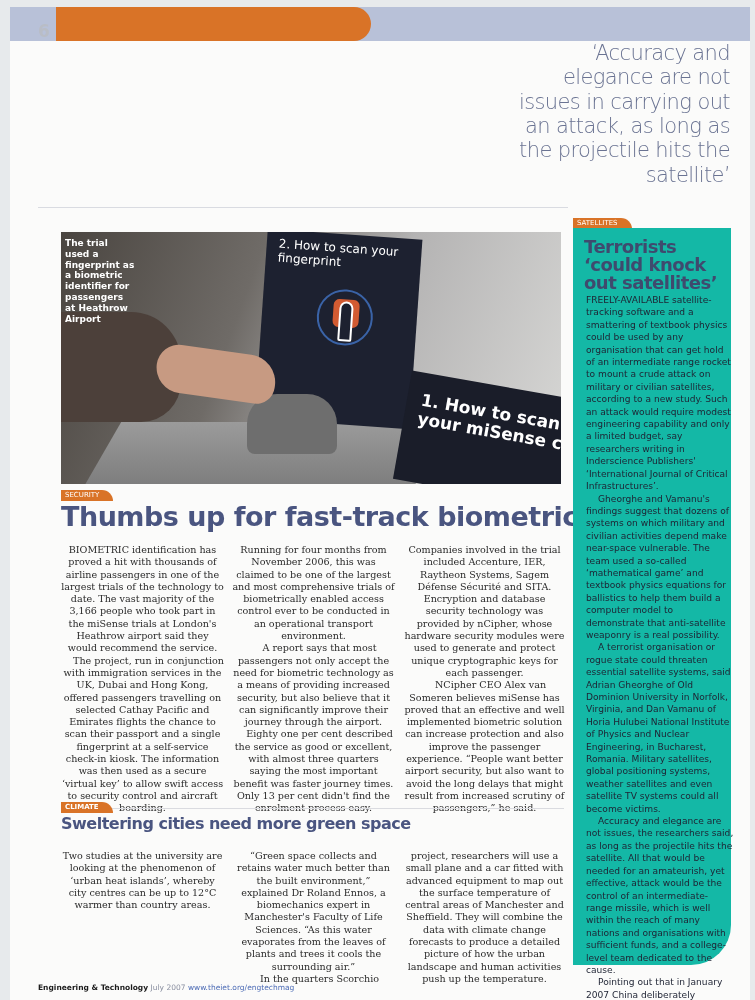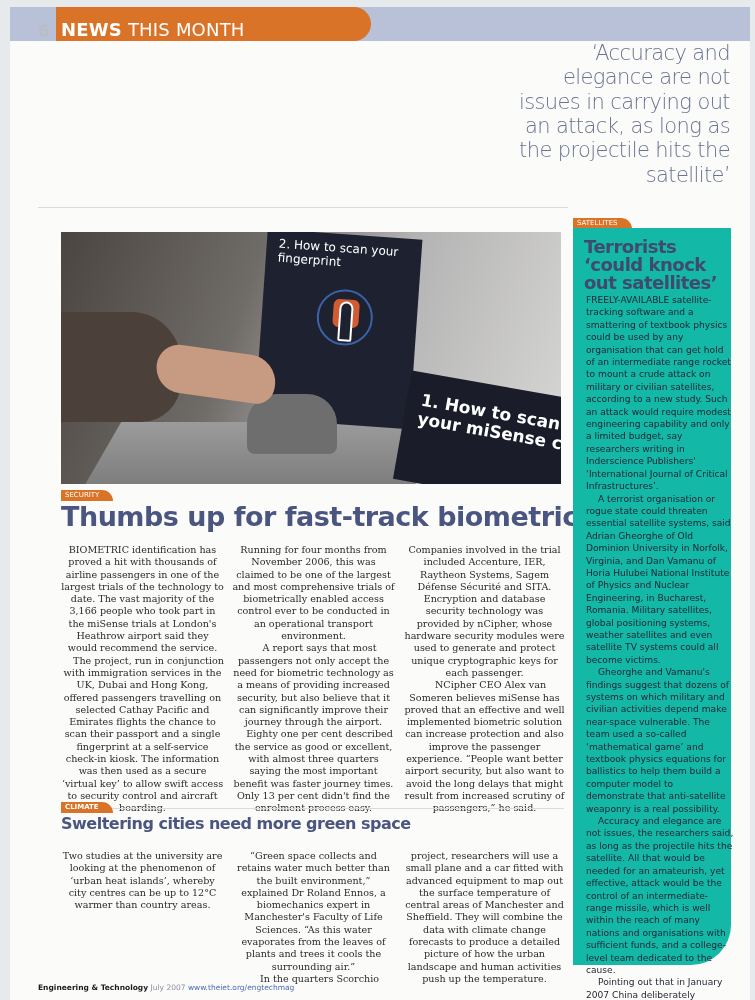--- a/index.html
+++ b/index.html
@@ -40,43 +40,40 @@
   .footer .url { color: #4c6bb5; }
 </style>
 </head>
 <body>
 
 <div class="page">
 
   <div class="top-band"></div>
   <div class="top-orange"></div>
   <div class="page-num">6</div>
-  <div class="section-title">
-    <b>NEWS</b>
-    <span>THIS MONTH</span>
-  </div>
 
   <div class="pullquote">‘Accuracy and elegance are not issues in carrying out an attack, as long as the projectile hits the satellite’</div>
   <div class="hr-top"></div>
 
   <div class="photo">
     <div class="counter"></div>
     <div class="sign2">
       <div class="sign2-title">2. How to scan your fingerprint</div>
       <div class="finger-circle">
         <div class="finger-red"></div>
         <div class="finger-white"></div>
       </div>
     </div>
     <div class="scanner"></div>
     <div class="arm"></div>
     <div class="hand"></div>
     <div class="sign1">
       <div class="sign1-title">1. How to scan your miSense c</div>
     </div>
+    <div class="photo-caption">The trial used a fingerprint as a biometric identifier for passengers at Heathrow Airport</div>
   </div>
 
   <div class="cat-tab" style="left:51px; top:483px;">SECURITY</div>
   <div class="headline" style="left:51px; top:494px; font-size:27px;">Thumbs up for fast-track biometrics</div>
 
   <div class="col" style="left:51px; top:537px; width:163px;">
     <p>BIOMETRIC identification has proved a hit with thousands of airline passengers in one of the largest trials of the technology to date. The vast majority of the 3,166 people who took part in the miSense trials at London's Heathrow airport said they would recommend the service.</p>
     <p>The project, run in conjunction with immigration services in the UK, Dubai and Hong Kong, offered passengers travelling on selected Cathay Pacific and Emirates flights the chance to scan their passport and a single fingerprint at a self-service check-in kiosk. The information was then used as a secure ‘virtual key’ to allow swift access to security control and aircraft boarding.</p>
   </div>
   <div class="col" style="left:222px; top:537px; width:163px;">
@@ -103,22 +100,22 @@
   </div>
   <div class="col" style="left:393px; top:843px; width:163px;">
     <p>project, researchers will use a small plane and a car fitted with advanced equipment to map out the surface temperature of central areas of Manchester and Sheffield. They will combine the data with climate change forecasts to produce a detailed picture of how the urban landscape and human activities push up the temperature.</p>
   </div>
 
   <div class="cat-tab" style="left:563px; top:211px;">SATELLITES</div>
   <div class="sidebar">
     <div class="headline" style="left:11px; top:10px; width:150px; font-size:18px; line-height:1.0; color:#3f4a6e;">Terrorists ‘could knock out satellites’</div>
     <div class="sidebar-body">
       <p>FREELY-AVAILABLE satellite-tracking software and a smattering of textbook physics could be used by any organisation that can get hold of an intermediate range rocket to mount a crude attack on military or civilian satellites, according to a new study. Such an attack would require modest engineering capability and only a limited budget, say researchers writing in Inderscience Publishers' ‘International Journal of Critical Infrastructures’.</p>
+      <p>Gheorghe and Vamanu's findings suggest that dozens of systems on which military and civilian activities depend make near-space vulnerable. The team used a so-called ‘mathematical game’ and textbook physics equations for ballistics to help them build a computer model to demonstrate that anti-satellite weaponry is a real possibility.</p>
       <p>A terrorist organisation or rogue state could threaten essential satellite systems, said Adrian Gheorghe of Old Dominion University in Norfolk, Virginia, and Dan Vamanu of Horia Hulubei National Institute of Physics and Nuclear Engineering, in Bucharest, Romania. Military satellites, global positioning systems, weather satellites and even satellite TV systems could all become victims.</p>
-      <p>Gheorghe and Vamanu's findings suggest that dozens of systems on which military and civilian activities depend make near-space vulnerable. The team used a so-called ‘mathematical game’ and textbook physics equations for ballistics to help them build a computer model to demonstrate that anti-satellite weaponry is a real possibility.</p>
       <p>Accuracy and elegance are not issues, the researchers said, as long as the projectile hits the satellite. All that would be needed for an amateurish, yet effective, attack would be the control of an intermediate-range missile, which is well within the reach of many nations and organisations with sufficient funds, and a college-level team dedicated to the cause.</p>
       <p>Pointing out that in January 2007 China deliberately destroyed one of its own ageing weather satellites in a test, Gheorghe and Vamanu said: “When it comes to nuts and bolts, things may not be quite as simple as they sound here, but the bare fact remains – it can be done.”</p>
     </div>
   </div>
 
   <div class="footer">
     <b>Engineering &amp; Technology</b>
     <span>July 2007</span>
     <span class="url">www.theiet.org/engtechmag</span>
   </div>

